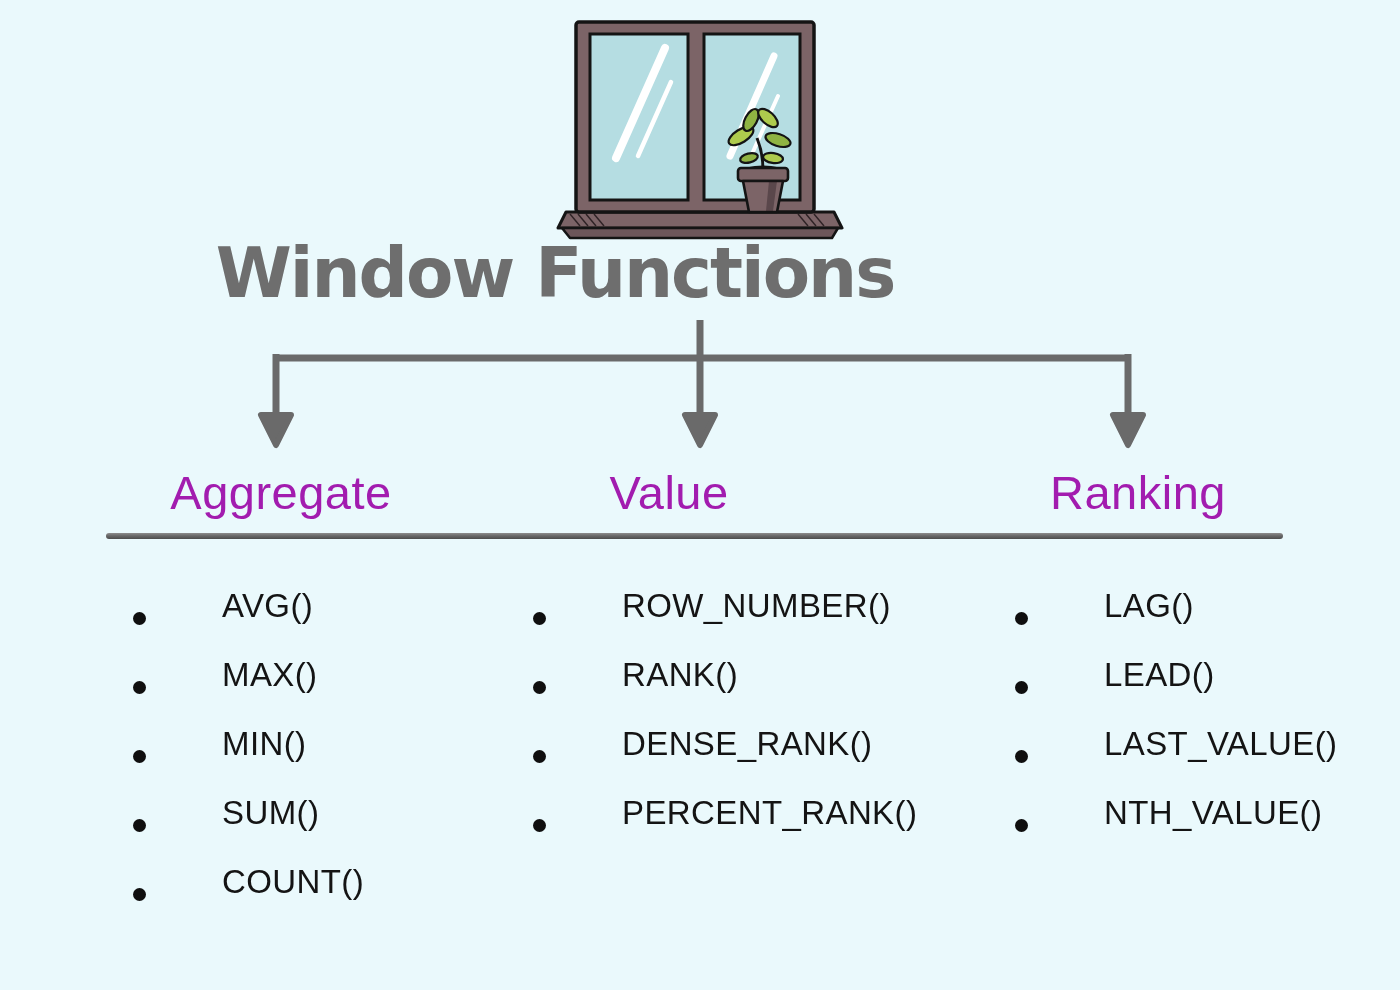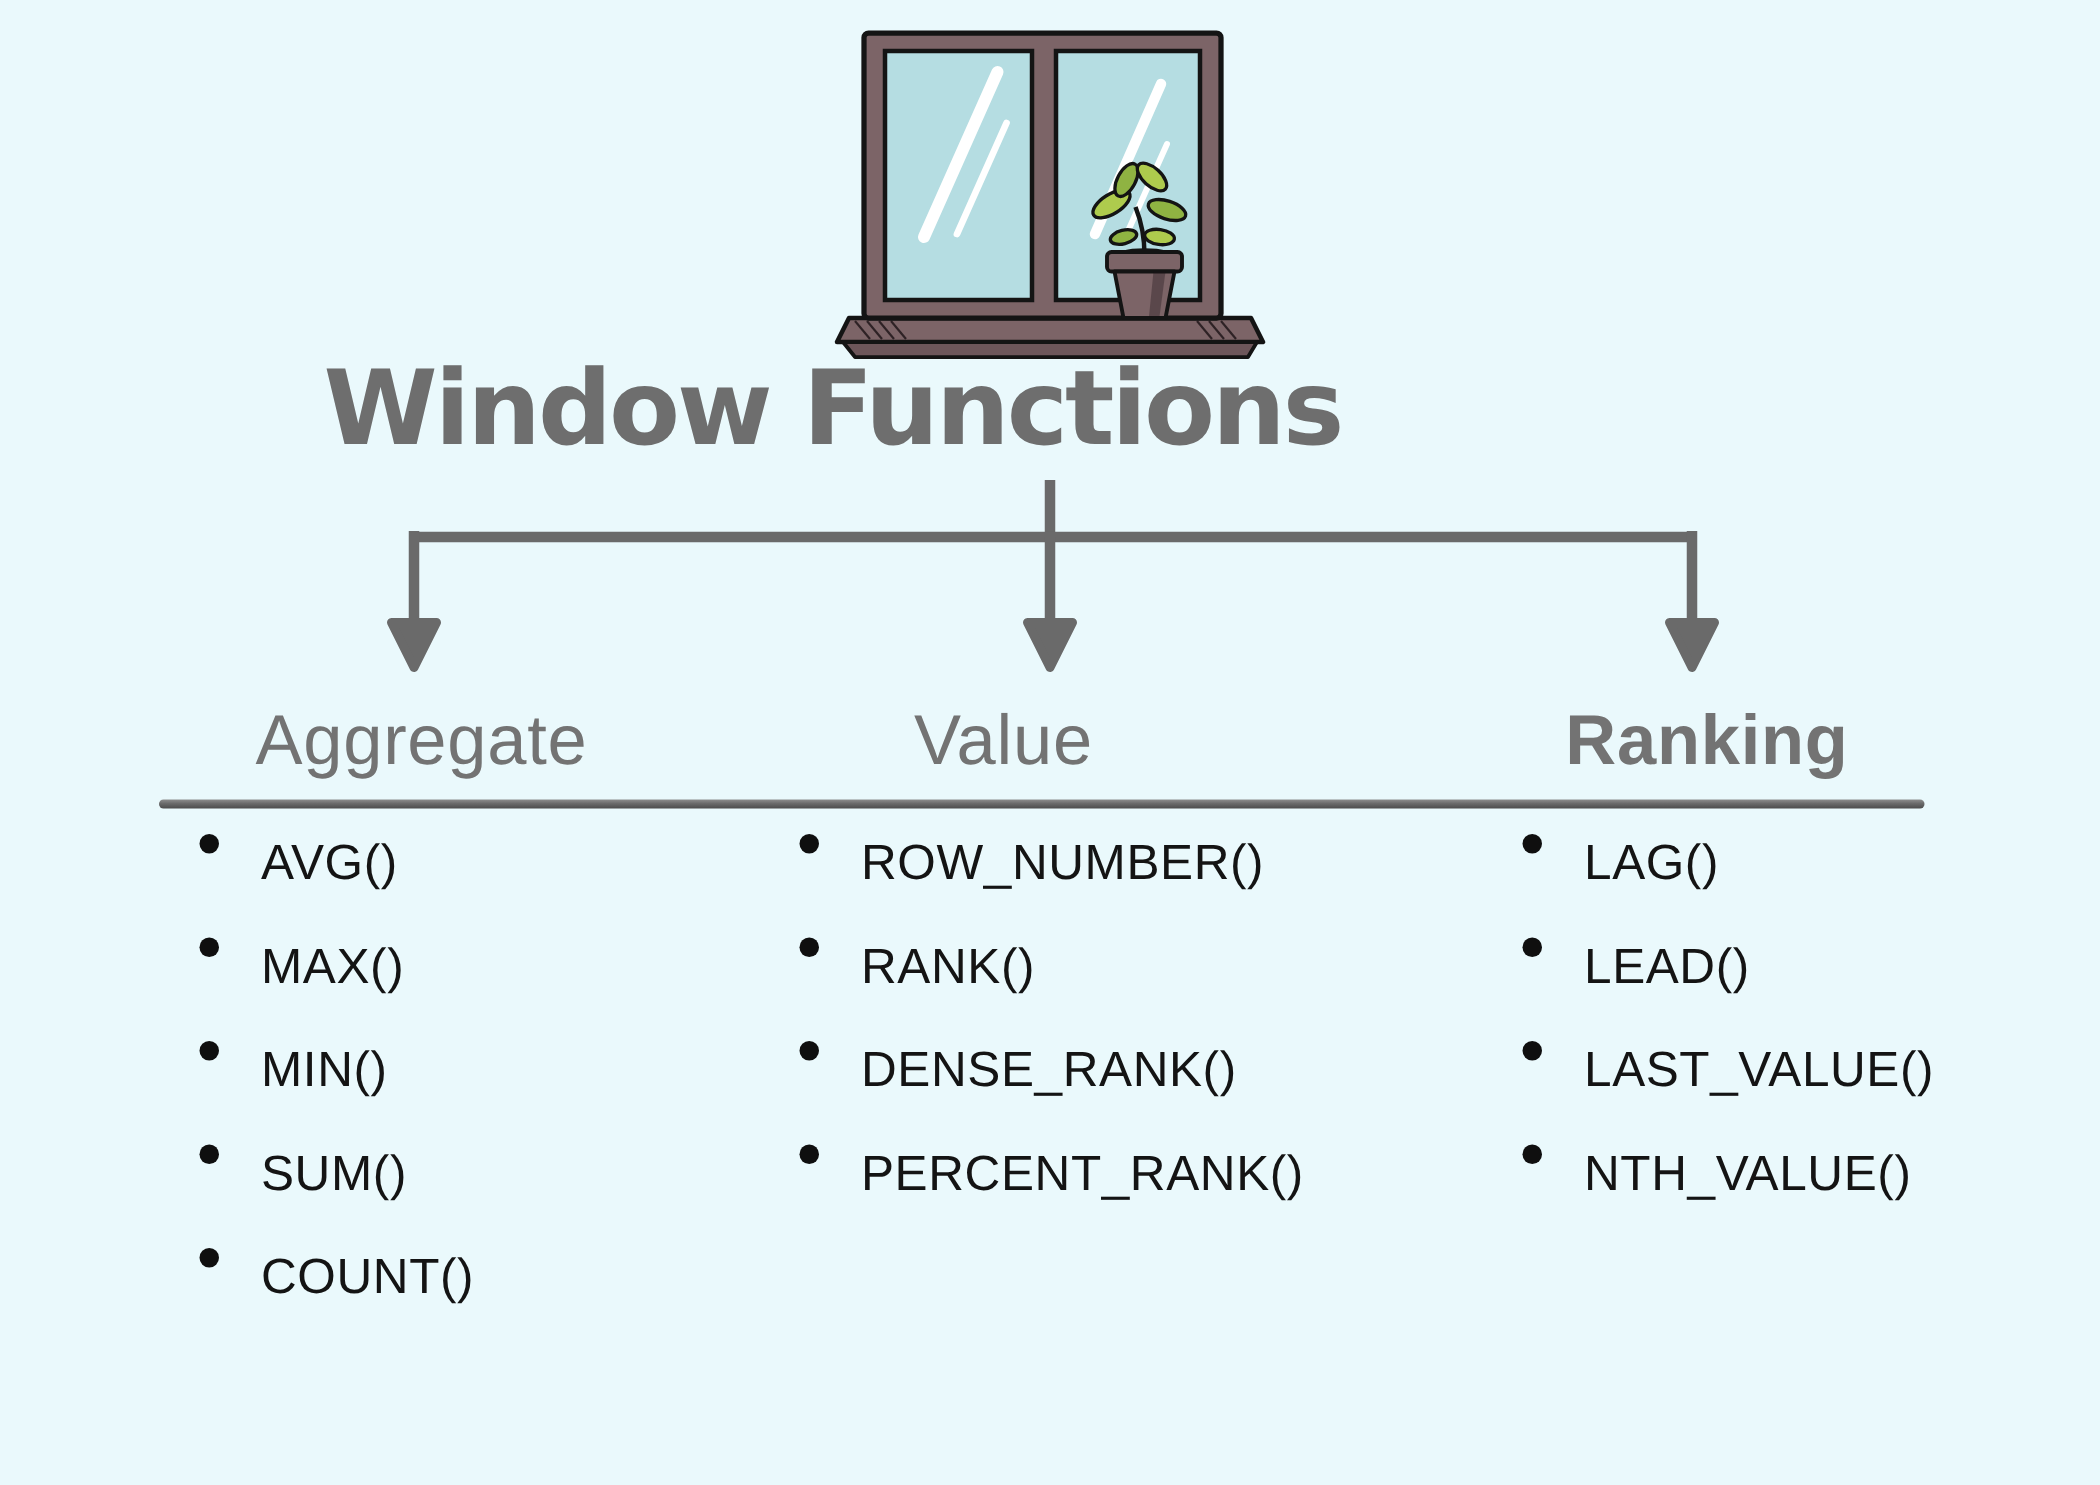--- a/index.html
+++ b/index.html
@@ -50,29 +50,29 @@
     height: 140px;
   }
 
   
   .cat-header {
     position: absolute;
     top: 463px;
     transform: translateX(-50%);
     font-size: 47px;
     font-weight: 400;
-    color: #737373;
+    color: #a21caf;
     letter-spacing: 0.5px;
     line-height: 60px;
     white-space: nowrap;
     text-align: right;
   }
   .cat-header.c1 { left: 281px; }
   .cat-header.c2 { left: 669px; }
-  .cat-header.c3 { left: 1138px; font-weight: bold; }
+  .cat-header.c3 { left: 1138px; }
 
   
   .divider {
     position: absolute;
     left: 106px;
     top: 533px;
     width: 1177px;
     height: 6px;
     border-radius: 3px;
     background: linear-gradient(to bottom, #8d8d8d 0%, #6a6a6a 45%, #4c4c4c 100%);
@@ -85,21 +85,22 @@
     margin: 0;
     padding: 0;
     list-style: none;
   }
   .func-list.c1 { left: 133px; }
   .func-list.c2 { left: 533px; }
   .func-list.c3 { left: 1015px; }
   .func-list li {
     height: 69px;
     display: flex;
-    align-items: flex-start;
+    align-items: flex-end;
+    gap: 48px;
   }
   .bullet {
     width: 13px;
     height: 13px;
     border-radius: 50%;
     background: #0f0f0f;
     margin-right: 28px;
     flex: 0 0 auto;
   }
   .func-label {

